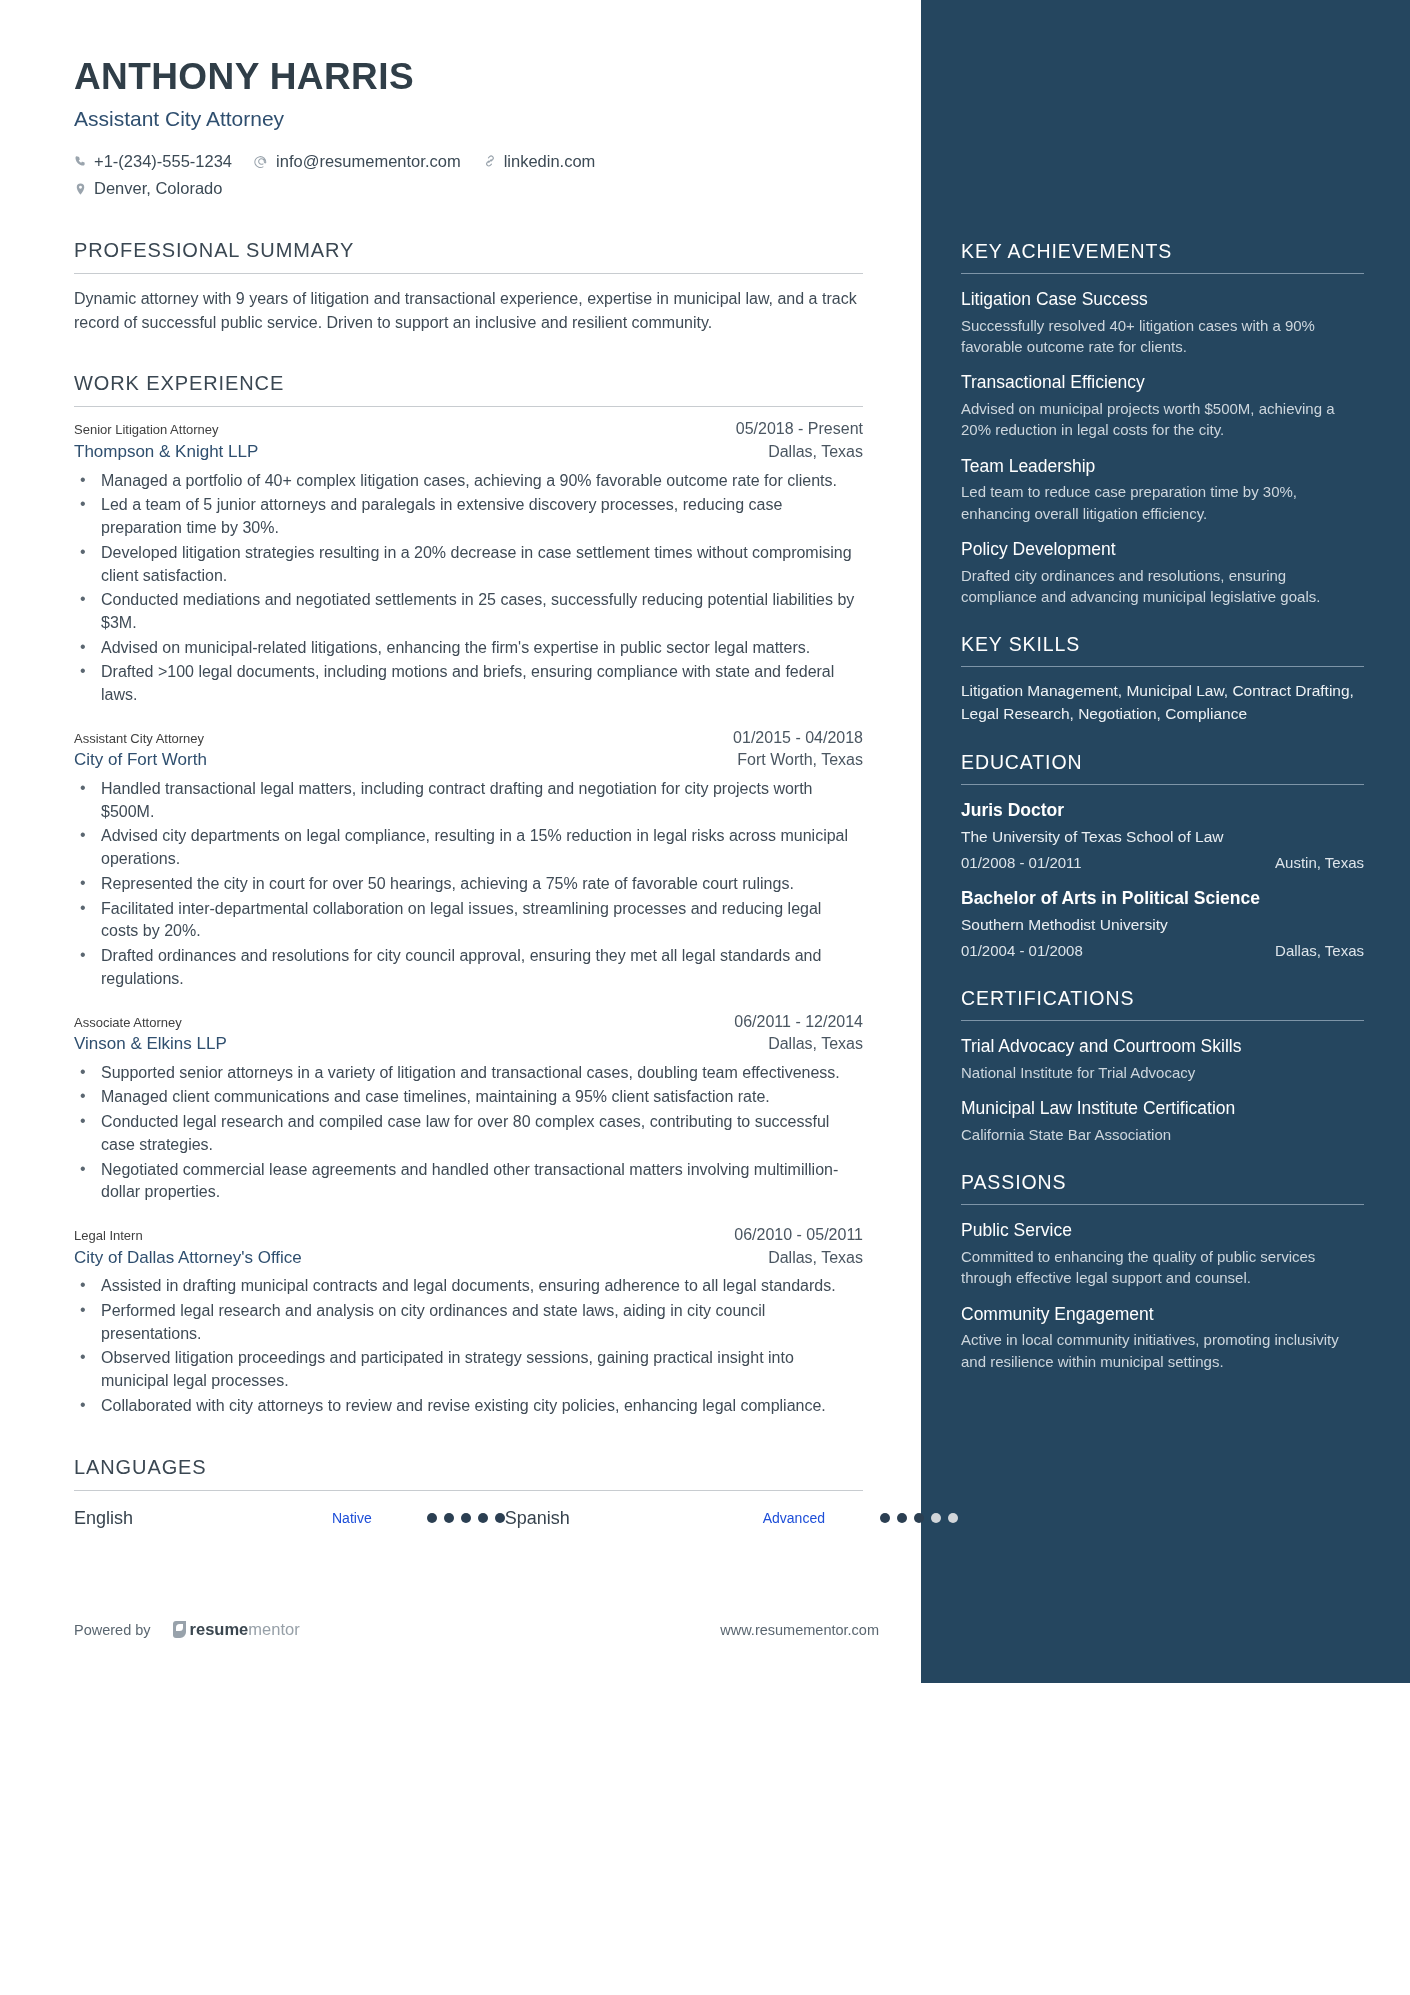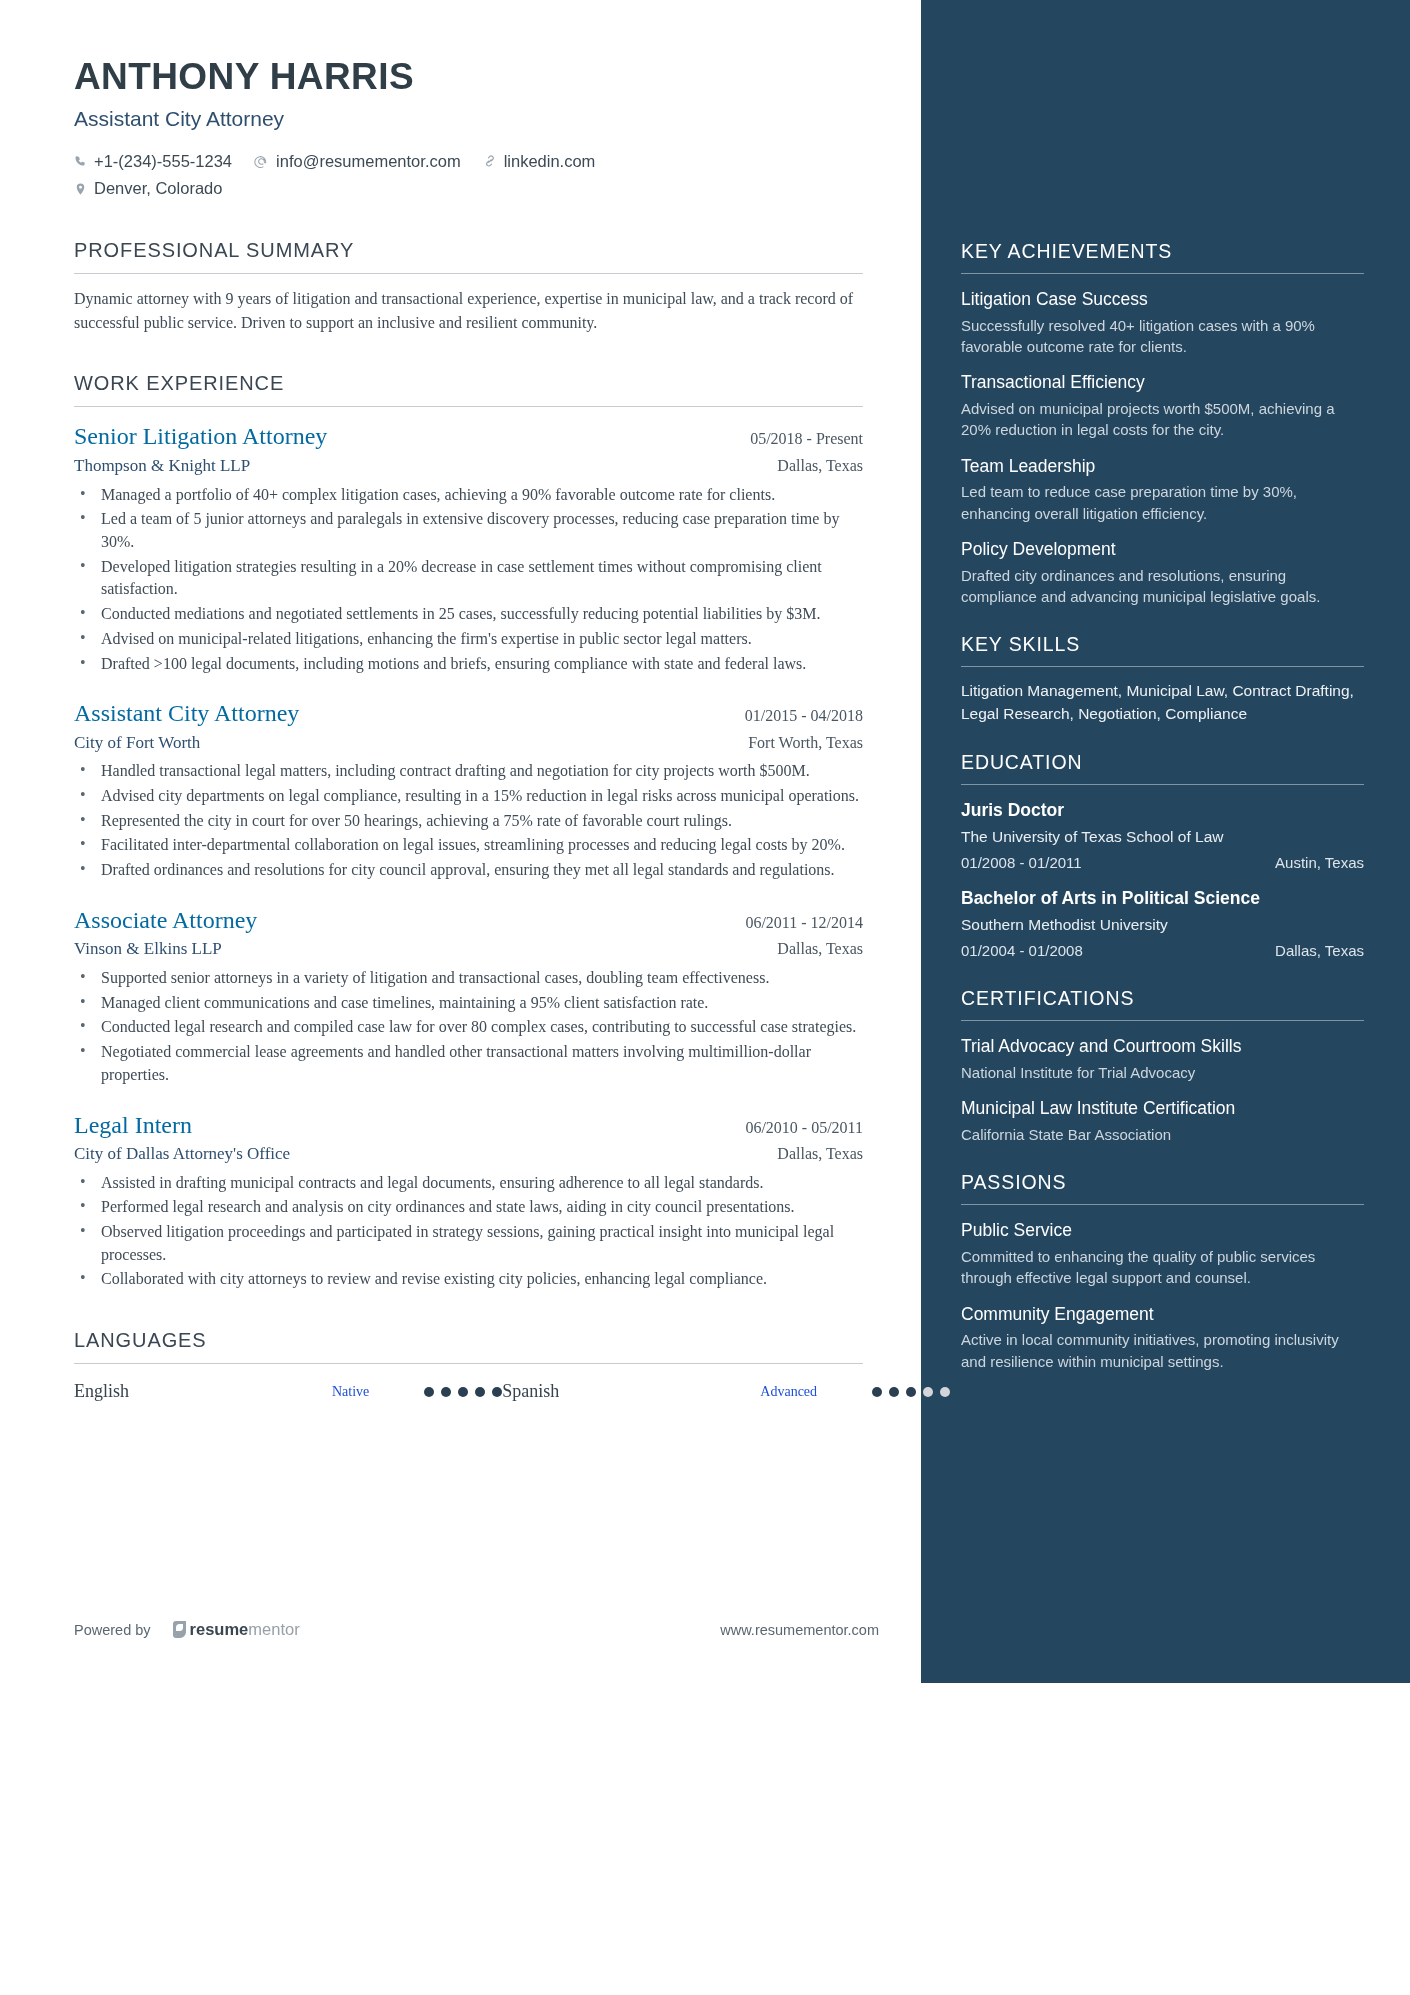--- a/index.html
+++ b/index.html
@@ -64,40 +64,40 @@
 
   .sec { margin-top: 38px; }
   .sec-head {
     font-size: 20px;
     letter-spacing: 0.9px;
     color: #3a4752;
     font-weight: normal;
     padding-bottom: 11px;
     border-bottom: 1px solid #c8ccd0;
   }
-  .sec-body { padding-top: 13px; font-family: Liberation Serif, serif; }
+  .sec-body { padding-top: 13px; }
 
   .summary {
     font-size: 16px;
     line-height: 1.48;
     color: #3f4b56;
     max-width: 840px;
   }
 
   .job { margin-bottom: 6px; }
   .job + .job { margin-top: 22px; }
   .job-row {
     display: flex;
     justify-content: space-between;
     align-items: baseline;
     gap: 16px;
   }
   .job-role {
-    font-size: 24px;
-    color: #0369a1;
+    font-size: 13px;
+    color: #404040;
     line-height: 1.35;
   }
   .job-dates {
     font-size: 16px;
     color: #4a5661;
     white-space: nowrap;
   }
   .job-org {
     font-size: 17px;
     color: #2f4f6f;

